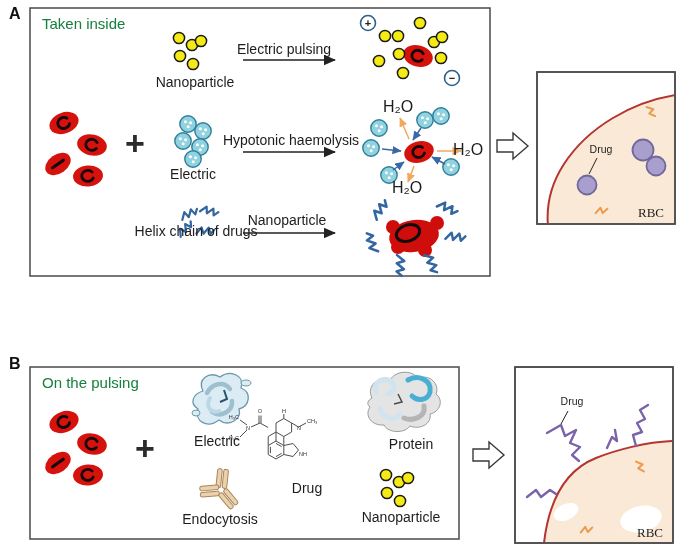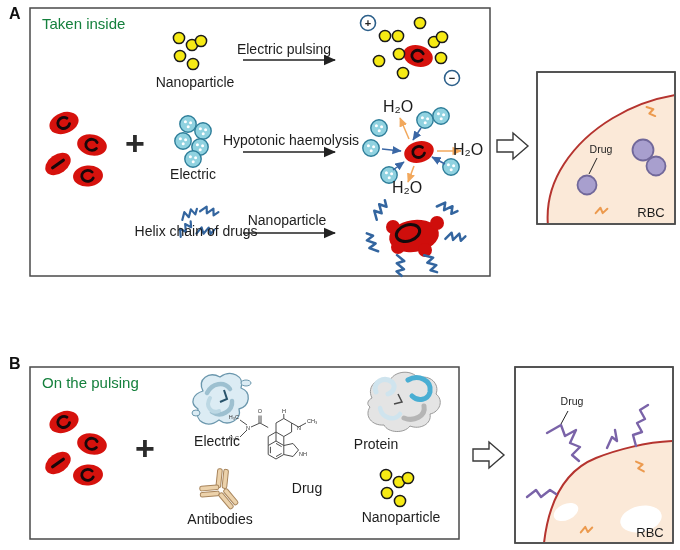--- a/index.html
+++ b/index.html
@@ -6,21 +6,21 @@
   #stage {
     position:relative; width:680px; height:550px; background:#ffffff;
     font-family:"Liberation Sans","DejaVu Sans",sans-serif; overflow:hidden;
   }
   #art { position:absolute; left:0; top:0; }
   .lbl {
     position:absolute; transform:translateX(-50%);
     font-size:14px; color:#1d1d1d; white-space:nowrap; line-height:1;
   }
   .la { transform:none; }
-  .t13 { font-size:13px; }
+  .t13 { font-size:13px;font-family:Liberation Serif, serif; }
   .t10 { font-size:16px; }
   .t105 { font-size:10.5px; }
   .letter { font-size:16px; font-weight:bold; color:#111; }
   .title { font-size:15px; color:#15803d; }
 </style>
 </head>
 <body>
 
 <div id="stage">
 
@@ -278,20 +278,20 @@
 <div class="lbl t10" style="left:407px;top:180px">H₂O</div>
 
 <div class="lbl t105" style="left:601px;top:144px">Drug</div>
 <div class="lbl t13" style="left:651px;top:206px">RBC</div>
 
 <div class="lbl la letter" style="left:9px;top:356px">B</div>
 <div class="lbl la title" style="left:42px;top:375px">On the pulsing</div>
 
 <div class="lbl" style="left:217px;top:434px">Electric</div>
 <div class="lbl" style="left:307px;top:481px">Drug</div>
-<div class="lbl" style="left:220px;top:512px">Antibodies</div>
-<div class="lbl" style="left:376px;top:437px">Protein</div>
+<div class="lbl" style="left:220px;top:512px">Endocytosis</div>
+<div class="lbl" style="left:411px;top:437px">Protein</div>
 <div class="lbl" style="left:401px;top:510px">Nanoparticle</div>
 
 <div class="lbl t105" style="left:572px;top:396px">Drug</div>
 <div class="lbl t13" style="left:650px;top:526px">RBC</div>
 
 </div>
 
 </body></html>

